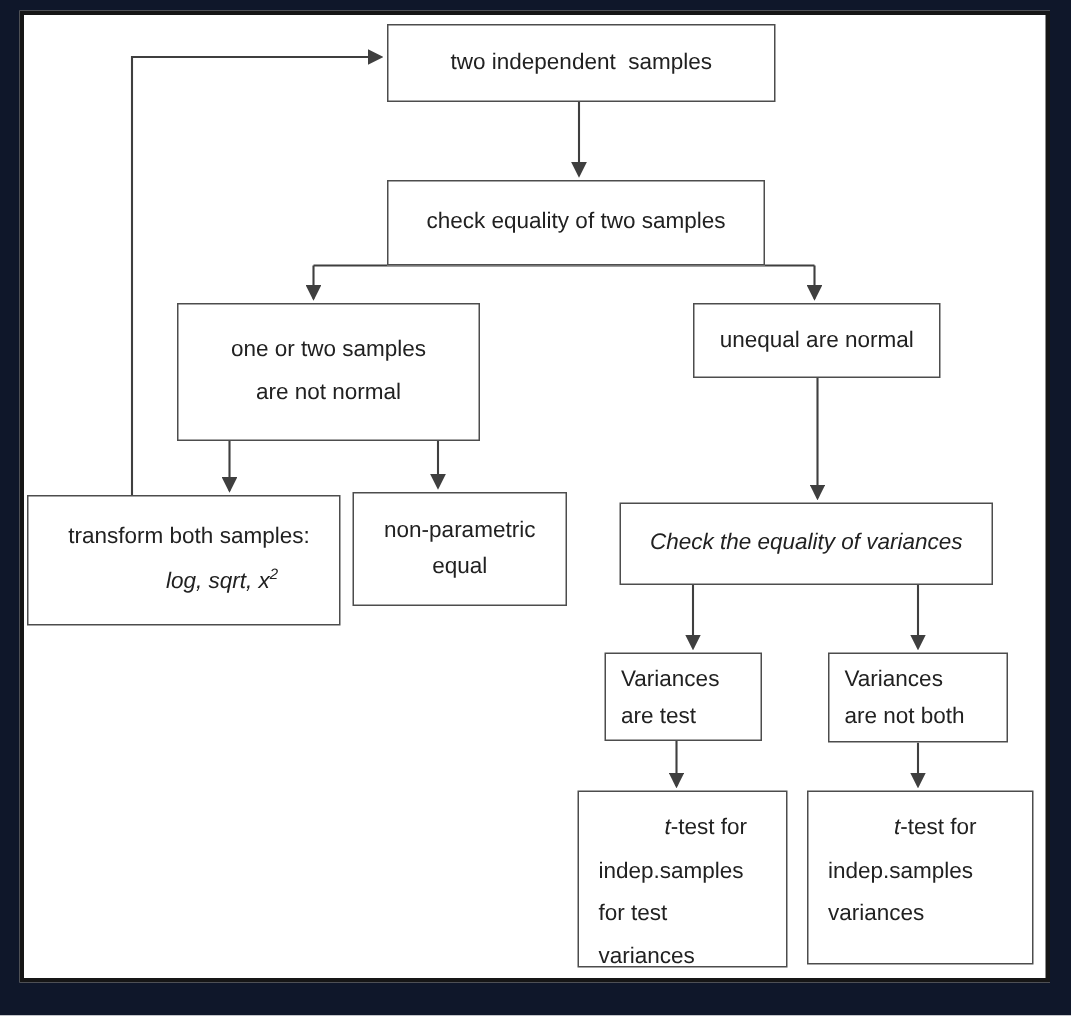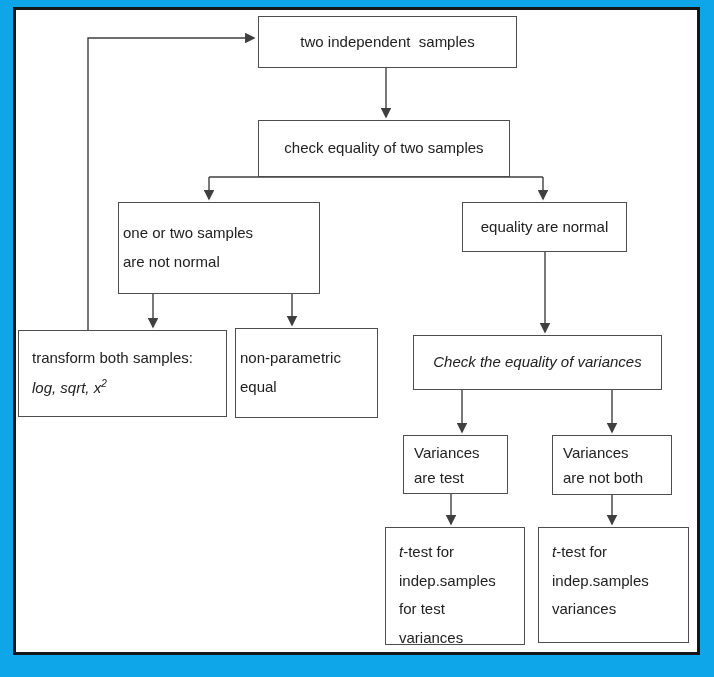--- a/index.html
+++ b/index.html
@@ -5,21 +5,21 @@
   html, body {
     margin: 0;
     padding: 0;
     background: #ffffff;
     font-family: "Liberation Sans", "DejaVu Sans", sans-serif;
   }
   #stage {
     position: relative;
     width: 714px;
     height: 677px;
-    background: #0ea5e9;
+    background: #0f172a;
     overflow: hidden;
   }
   #frame {
     position: absolute;
     left: 13px;
     top: 7px;
     width: 687px;
     height: 648px;
     box-sizing: border-box;
     border: 3px solid #161616;
@@ -47,21 +47,21 @@
   .node .line {
     white-space: pre-wrap;
     line-height: 1.25;
   }
   .center1 {              
     align-items: center;
     justify-content: center;
     text-align: center;
   }
   .center2 {              
-    align-items: flex-start;
+    align-items: center;
     justify-content: space-evenly;
     text-align: center;
     padding: 10px 4px;
   }
   .leftbig {              
     justify-content: space-evenly;
     padding: 8px 6px 8px 13px;
     text-align: left;
   }
   .leftsmall {            
@@ -69,21 +69,21 @@
     padding: 4px 4px 4px 10px;
     text-align: left;
   }
   .leftsmall .line { line-height: 25px; }
   .leftquad {             
     justify-content: flex-start;
     padding: 10px 12px 4px 13px;
     text-align: left;
   }
   .leftquad .line { line-height: 28.5px; }
-  .italic { font-style: italic; }
+  .italic { font-style: italic; margin-left: 44px; }
   sup { font-size: 10px; }
 </style>
 </head>
 <body>
 
 <div id="stage">
 
   <div id="frame"></div>
 
   <svg id="connectors" viewBox="0 0 714 677" xmlns="http://www.w3.org/2000/svg">
@@ -115,29 +115,29 @@
   <div class="node center1" style="left:258px; top:120px; width:252px; height:57px;">
     <span class="line">check equality of two samples</span>
   </div>
 
   <div class="node center2" style="left:118px; top:202px; width:202px; height:92px;">
     <span class="line">one or two samples</span>
     <span class="line">are not normal</span>
   </div>
 
   <div class="node center1" style="left:462px; top:202px; width:165px; height:50px;">
-    <span class="line">equality are normal</span>
+    <span class="line">unequal are normal</span>
   </div>
 
-  <div class="node leftbig" style="left:18px; top:330px; width:209px; height:87px;">
+  <div class="node leftbig" style="left:18px; top:330px; width:209px; height:87px;align-items:center;">
     <span class="line">transform both samples:</span>
     <span class="line italic"><span>log, sqrt, x</span><sup>2</sup></span>
   </div>
 
-  <div class="node center2" style="left:235px; top:328px; width:143px; height:90px;">
+  <div class="node center2" style="left:235px; top:328px; width:143px; height:76px;">
     <span class="line">non-parametric</span>
     <span class="line">equal</span>
   </div>
 
   <div class="node center1" style="left:413px; top:335px; width:249px; height:55px;font-style:italic;">
     <span class="line">Check the equality of variances</span>
   </div>
 
   <div class="node leftsmall" style="left:403px; top:435px; width:105px; height:59px;">
     <span class="line">Variances</span>

